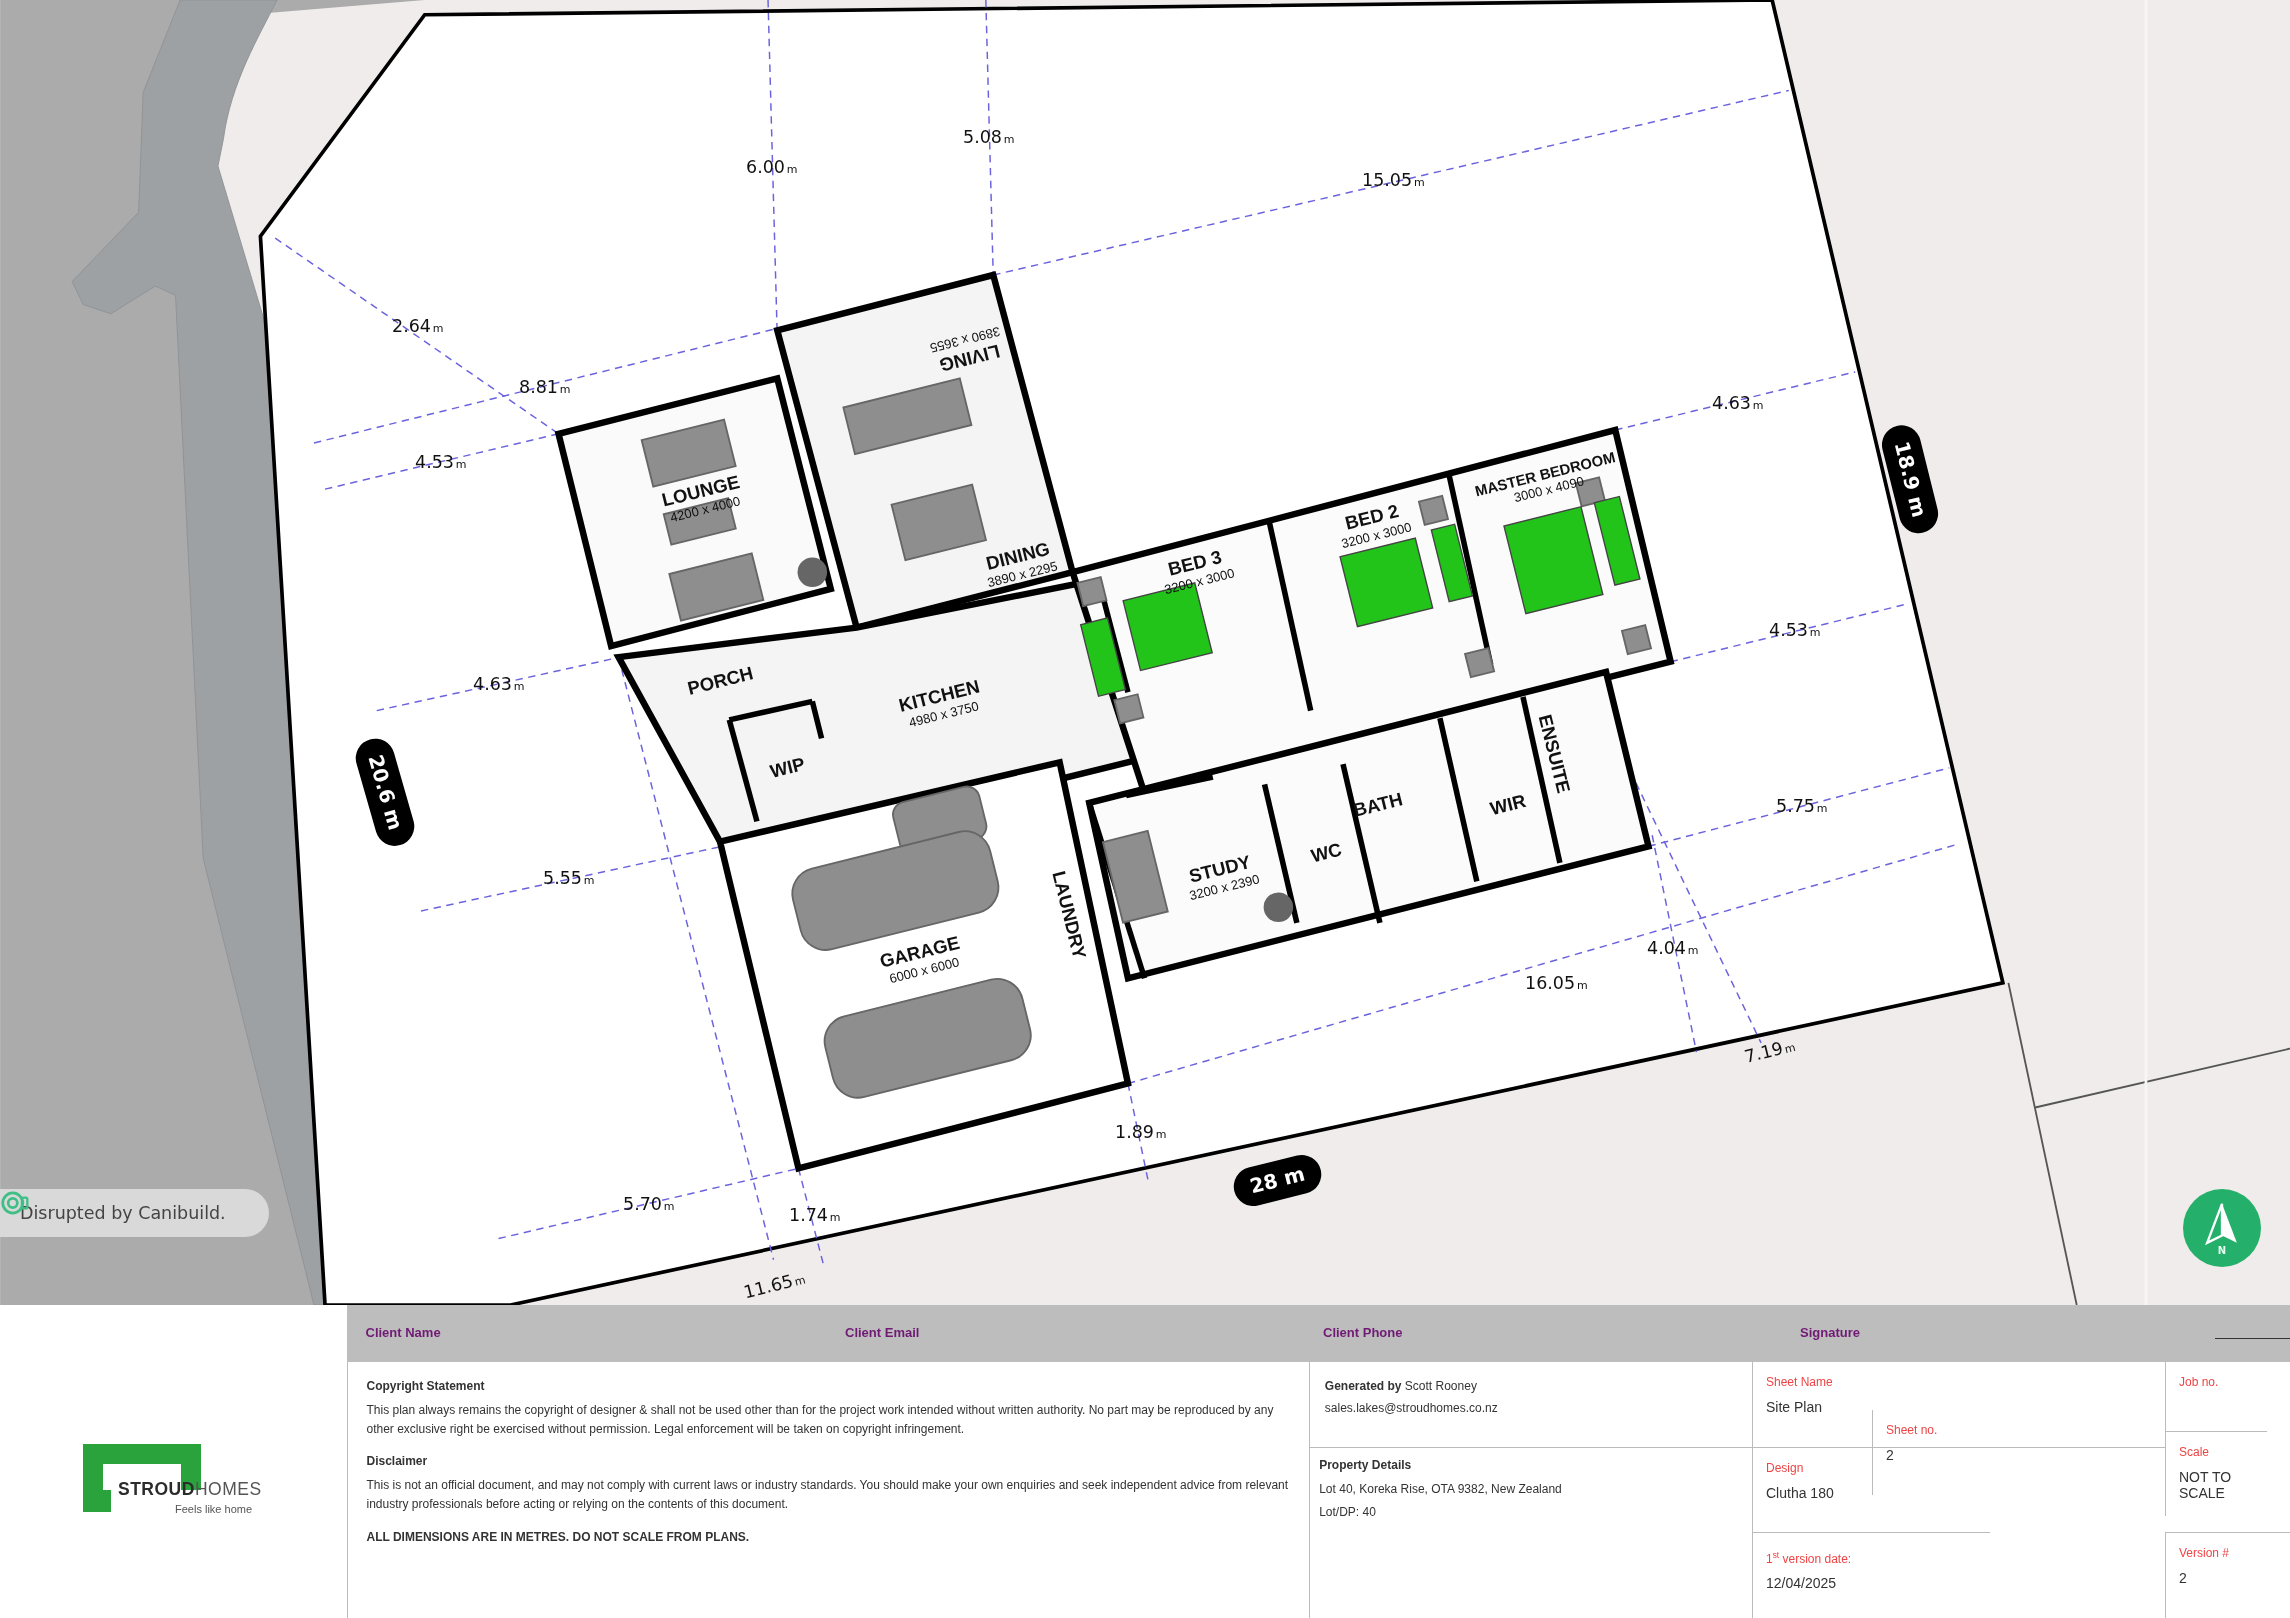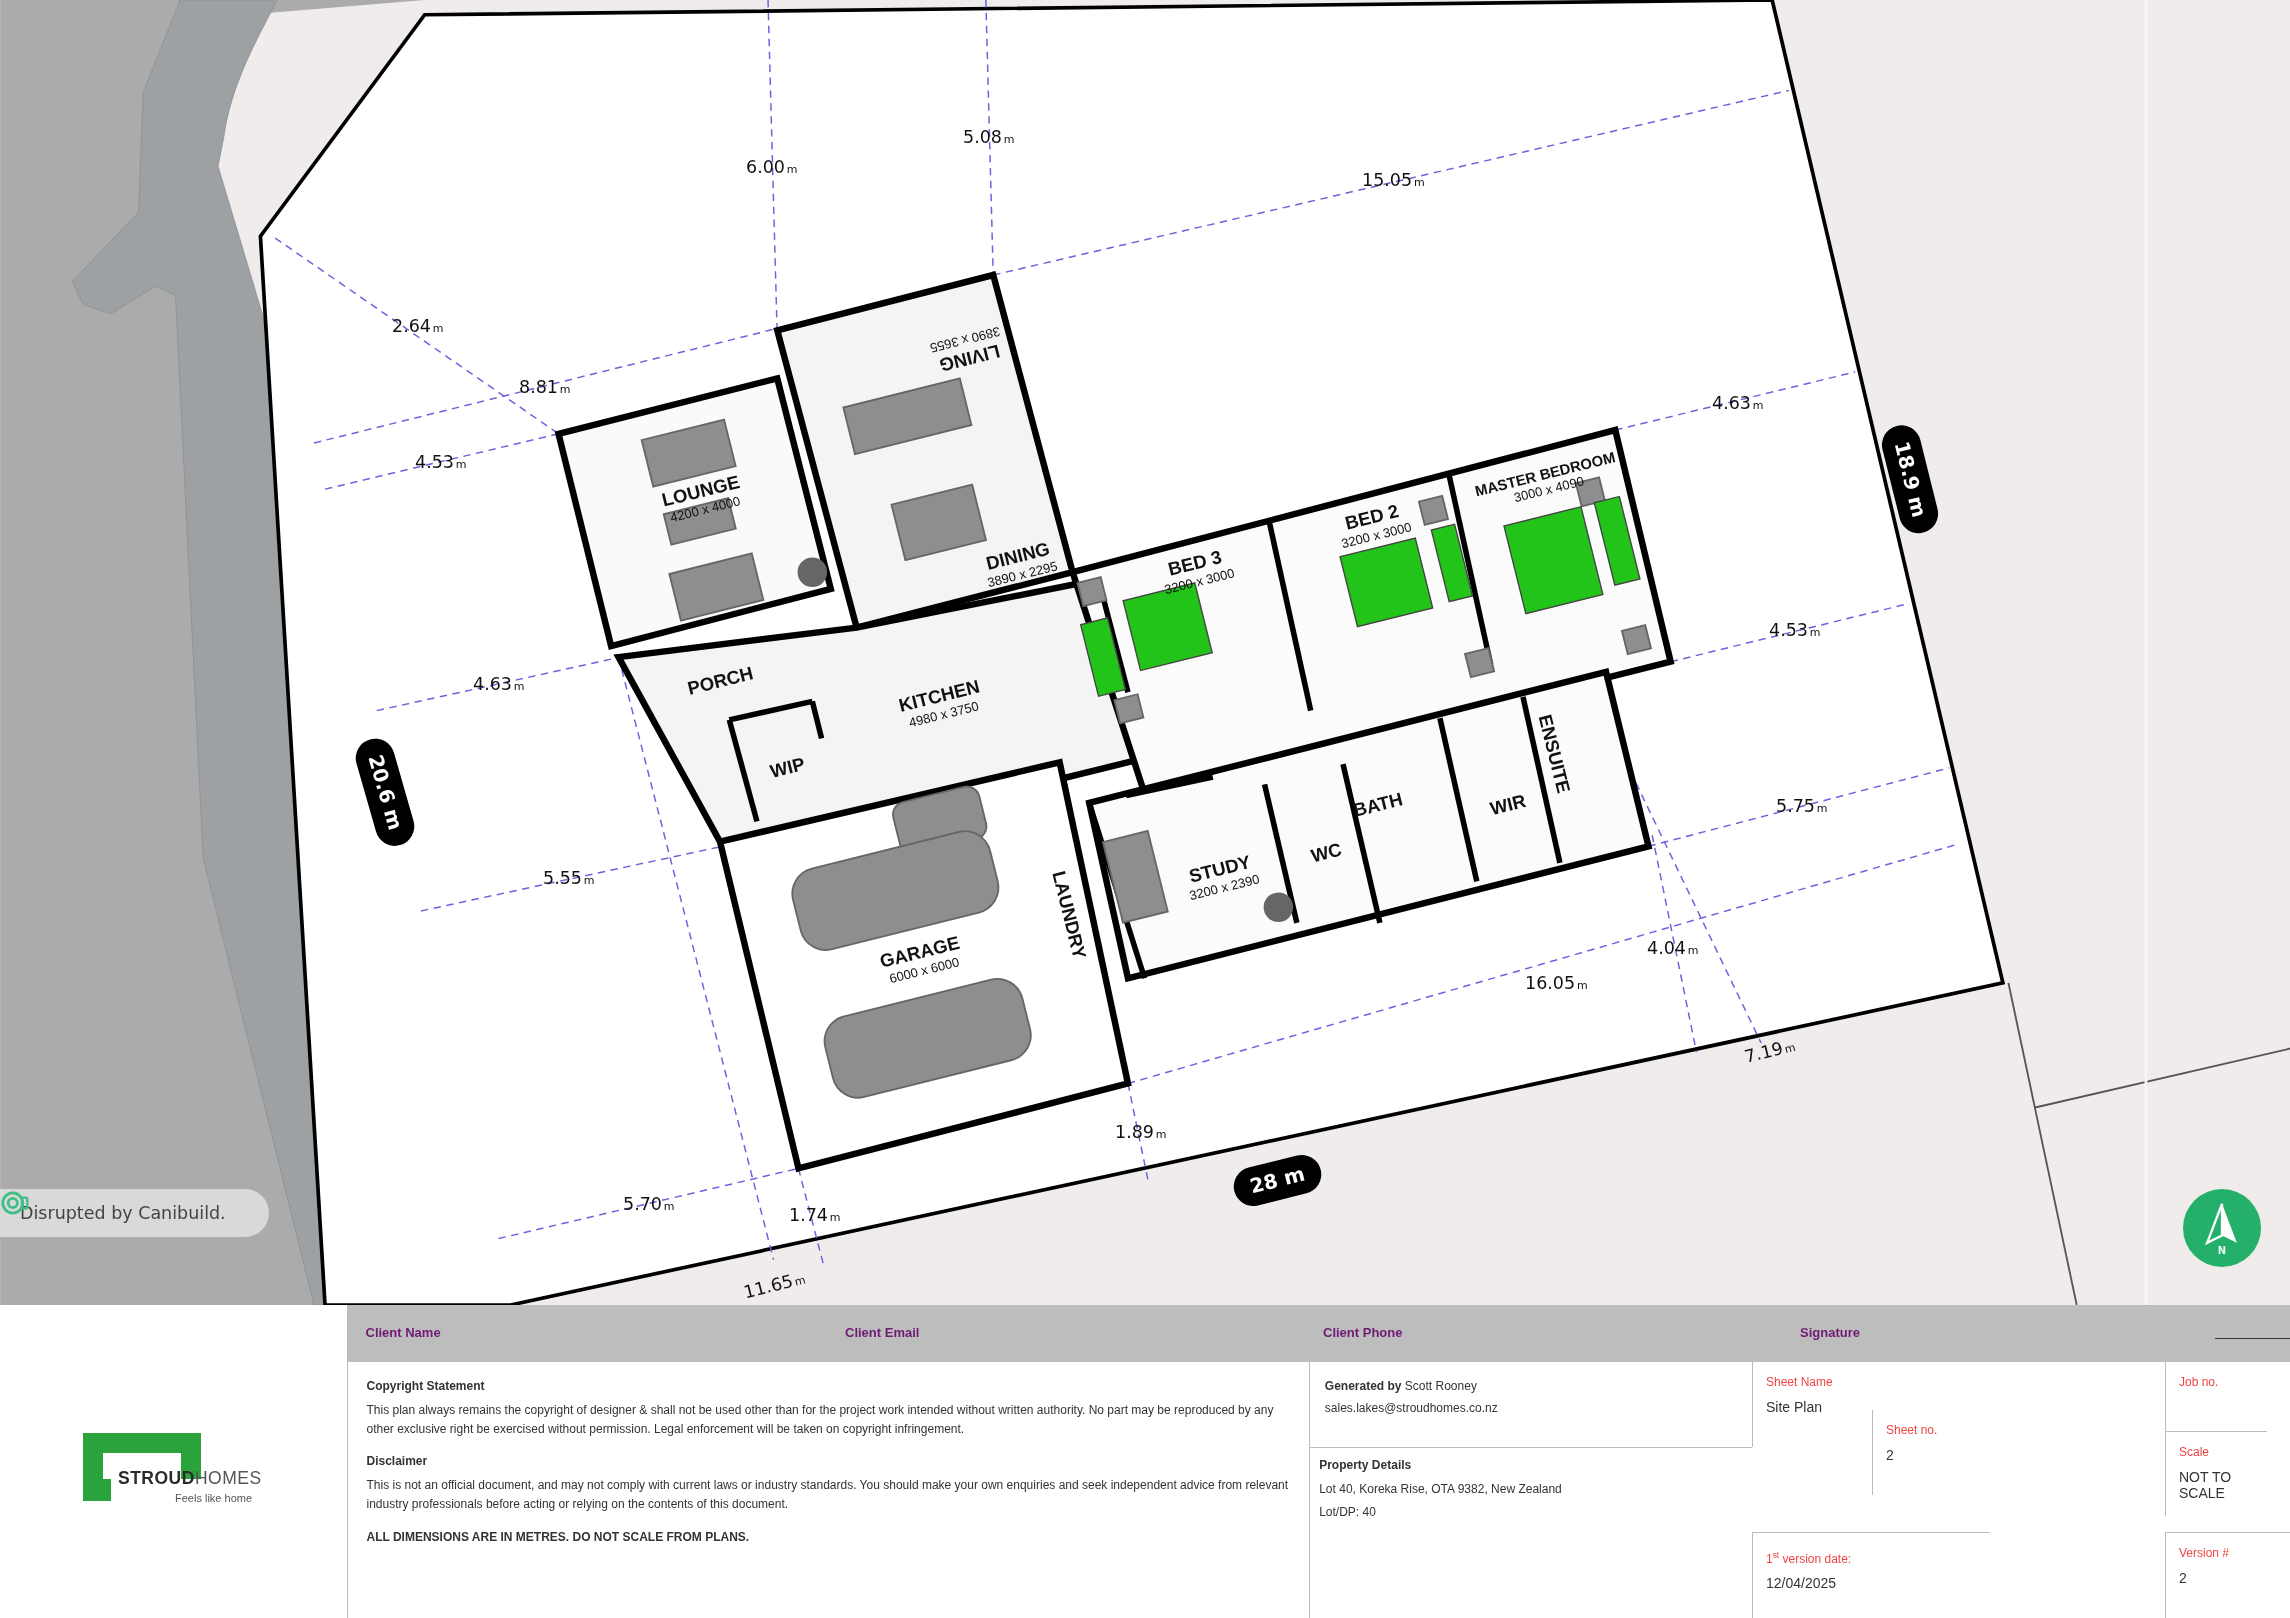--- a/index.html
+++ b/index.html
@@ -10,21 +10,21 @@
   .north{position:absolute;left:2183px;top:1189px;width:78px;height:78px;border-radius:50%;background:#24b06a;}
   .north .n{position:absolute;left:0;right:0;bottom:11px;text-align:center;color:#e8fff2;font-size:10px;font-weight:bold;}
   .pill{position:absolute;background:#000;color:#fff;font-weight:bold;font-size:20px;border-radius:20px;padding:7.4px 16.6px;white-space:nowrap;font-family:"DejaVu Sans",sans-serif;}
   .dim{position:absolute;font-size:17.5px;color:#111;white-space:nowrap;font-family:"DejaVu Sans",sans-serif;}
   .dim small{font-size:11px;margin-left:1.8px;}
   .room{position:absolute;font-weight:bold;color:#111;font-size:18.5px;text-align:center;white-space:nowrap;transform-origin:center;font-family:"Liberation Sans",sans-serif;}
   .room .sz{display:block;font-weight:normal;font-size:13px;}
 
   
   #titleblock{position:absolute;left:0;top:1305px;width:2291px;height:314px;background:#fff;}
-  .logo{position:absolute;left:83px;top:128px;width:185px;height:74px;}
+  .logo{position:absolute;left:83px;top:139px;width:185px;height:74px;}
   .logo .bracket{position:absolute;left:0;top:0;width:118px;height:46px;border:20px solid #2aa33c;border-bottom:none;box-sizing:border-box;background:transparent;}
   .logo .bracket:after{content:"";position:absolute;left:-20px;bottom:-22px;width:28px;height:22px;background:#2aa33c;}
   .logo .word{position:absolute;left:35px;top:35px;font-size:17.5px;font-weight:bold;color:#2b2b2b;letter-spacing:0.5px;font-family:"Liberation Sans",sans-serif;}
   .logo .word span{font-weight:normal;color:#555;}
   .logo .tag{position:absolute;left:92px;top:59px;font-size:11px;color:#555;font-family:"Liberation Sans",sans-serif;}
   .hdr{position:absolute;left:347px;top:0;width:1944px;height:57px;background:#bdbdbd;}
   .hdr .lbl{position:absolute;top:20px;font-size:13px;font-weight:bold;color:#701a75;font-family:"Liberation Sans",sans-serif;}
   .sigline{position:absolute;left:1868px;top:33px;width:162px;border-bottom:0.9px solid #333;}
   .pane{position:absolute;border-left:1.8px solid #bbb;box-sizing:border-box;}
   .txt{position:absolute;font-size:12px;color:#333;font-family:"Liberation Sans",sans-serif;line-height:18.5px;}
@@ -229,20 +229,24 @@
     </div>
   <div class="cell" style="left:1872px;top:57px;width:118px;height:85px;border-top:none;margin-top:48px;">
       <span class="k">Sheet no.</span>
       <span class="v">2</span>
     </div>
   <div class="cell" style="left:2165px;top:57px;width:126px;height:85px;border-top:none;">
       <span class="k">Job no.</span>
       <span class="v"></span>
     </div>
 
+  <div class="cell" style="left:1752px;top:142px;width:413px;height:85px;">
+      <span class="k">Design</span>
+      <span class="v">Clutha 180</span>
+    </div>
   <div class="cell" style="left:2165px;top:126px;width:102px;height:85px;padding-left:28px;">
       <span class="k">Scale</span>
       <span class="v">NOT TO SCALE</span>
     </div>
 
   <div class="cell" style="left:1752px;top:227px;width:238px;height:87px;">
     <span class="k" style="top:16.6px;"><span>1</span><sup style="font-size:8.3px;">st</sup><span> version date:</span></span>
     <span class="v" style="top:42px;">12/04/2025</span>
   </div>
   <div class="cell" style="left:2165px;top:227px;width:126px;height:87px;">

